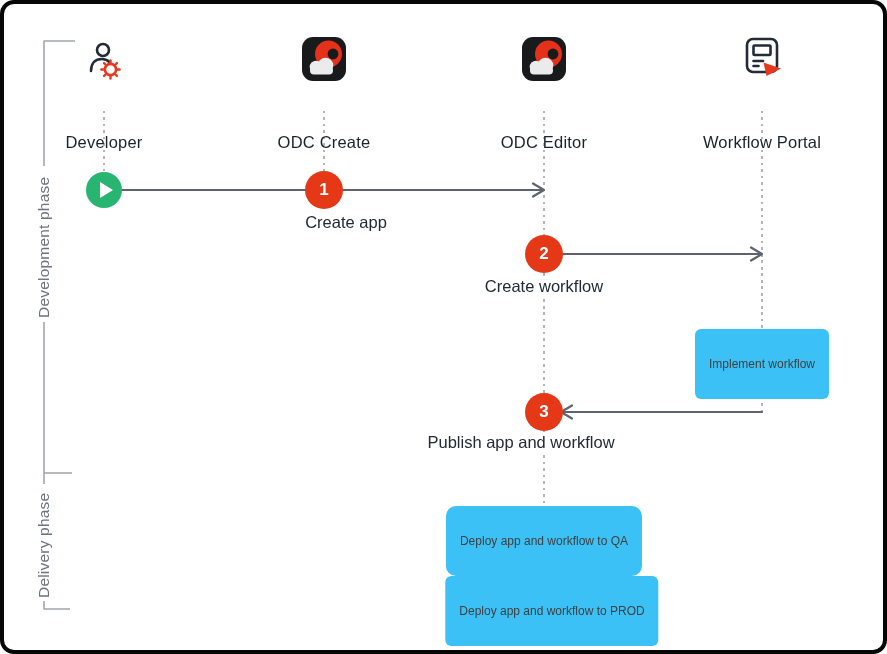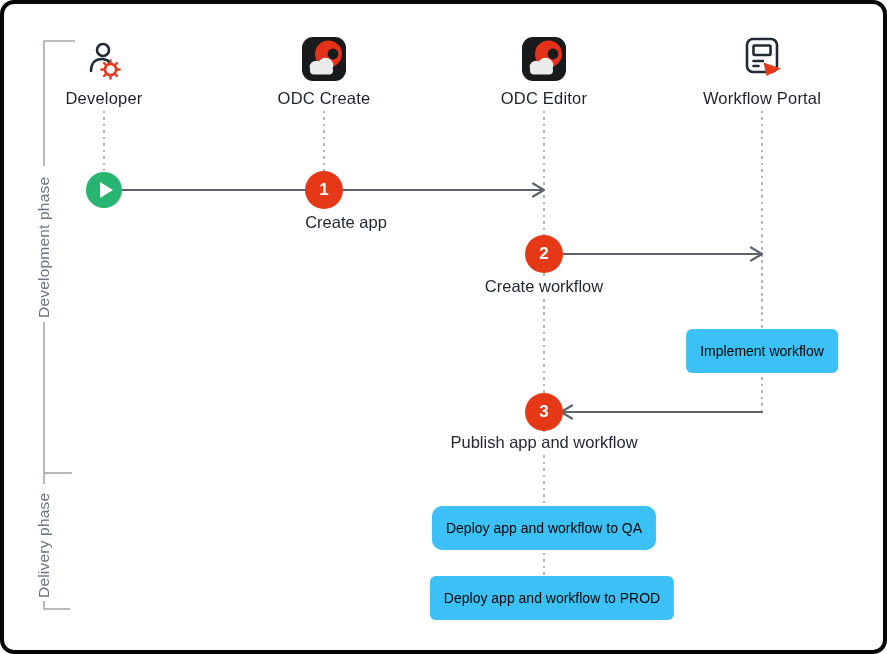--- a/index.html
+++ b/index.html
@@ -9,21 +9,21 @@
     background:#ffffff;border:4px solid #060606;border-radius:14px;overflow:hidden;
   }
   
   .lifeline{
     position:absolute;width:2px;
     background-image:repeating-linear-gradient(to bottom,#b5b5b5 0px,#b5b5b5 2.5px,transparent 2.5px,transparent 6.5px);
   }
   
   .lane-label{
     position:absolute;transform:translateX(-50%);
-    font-size:16.5px;color:#1c222c;white-space:nowrap;letter-spacing:.2px;
+    font-size:16.5px;color:#1c222c;white-space:nowrap;letter-spacing:.2px;margin-top:44px;
   }
   .lane-icon{position:absolute;transform:translateX(-50%);}
   
   .phase-label{
     position:absolute;left:40px;transform:translateX(-50%) rotate(180deg);
     writing-mode:vertical-rl;display:flex;align-items:center;justify-content:center;
     font-size:15.5px;color:#6b7280;white-space:nowrap;letter-spacing:.2px;background:#fff;
   }
   
   .step-badge{
@@ -38,21 +38,21 @@
     width:0;height:0;border-top:8px solid transparent;border-bottom:8px solid transparent;
     border-left:13px solid #ffffff;margin-left:4px;
   }
   .step-label{
     position:absolute;transform:translateX(-50%);font-size:16.5px;color:#232a36;
     white-space:nowrap;background:#ffffff;padding:0 3px;z-index:5;
   }
   
   .task{
     position:absolute;transform:translateX(-50%);height:34px;line-height:34px;
-    background:#3bc1f5;border-radius:6px;padding:5px 14px;font-size:14px;color:#000000;
+    background:#3bc1f5;border-radius:6px;padding:18px 14px;font-size:12px;color:#404040;
     white-space:nowrap;z-index:6;
   }
   .overlay{position:absolute;left:0;top:0;z-index:4;pointer-events:none;}
 </style>
 </head>
 <body>
 
 <div class="frame">
 
   <div class="lifeline" style="left:99px;top:107px;height:60px;"></div>
@@ -154,18 +154,18 @@
 
   <div class="step-badge" style="left:301px;top:167px;">1</div>
   <div class="step-label" style="left:320px;top:209px;margin-left:22px;">Create app</div>
 
   <div class="step-badge" style="left:521px;top:231px;">2</div>
   <div class="step-label" style="left:540px;top:273px;">Create workflow</div>
 
   <div class="task" style="left:758px;top:325px;">Implement workflow</div>
 
   <div class="step-badge" style="left:521px;top:389px;">3</div>
-  <div class="step-label" style="left:540px;top:429px;">Publish app and workflow</div>
+  <div class="step-label" style="left:517px;top:429px;">Publish app and workflow</div>
 
   <div class="task" style="left:540px;top:502px;border-radius:10px;">Deploy app and workflow to QA</div>
   <div class="task" style="left:540px;top:572px;margin-left:8px;">Deploy app and workflow to PROD</div>
 
 </div>
 
 </body></html>

